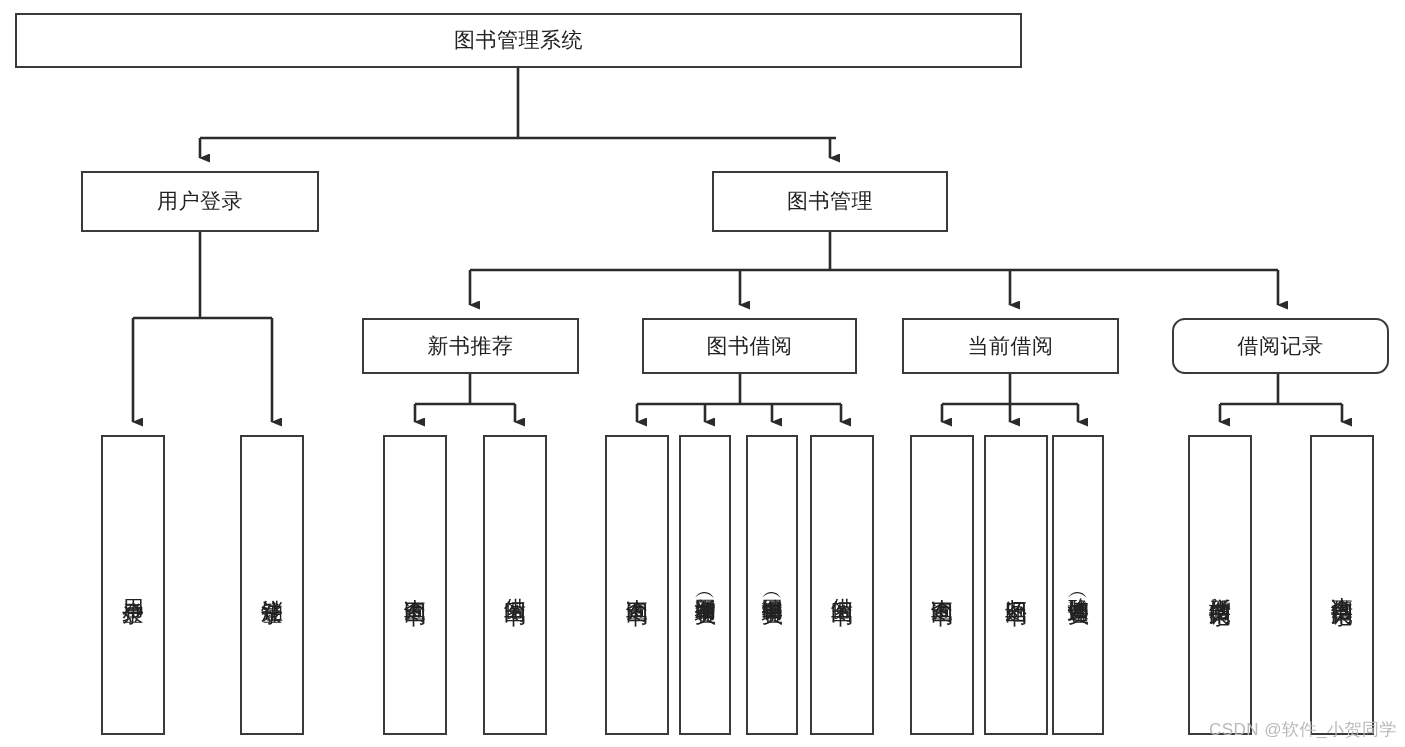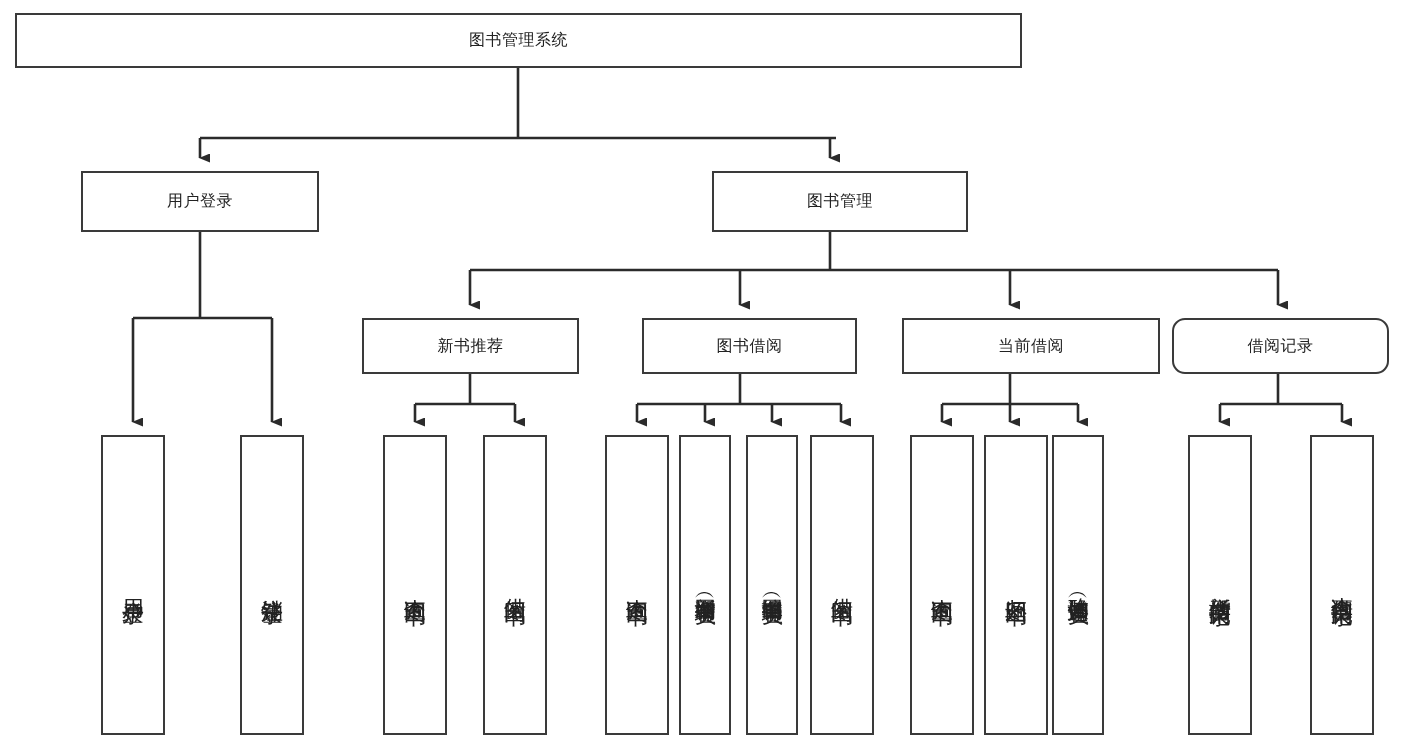--- a/index.html
+++ b/index.html
@@ -31,21 +31,21 @@
     position: absolute;
     box-sizing: border-box;
     background: #ffffff;
     border: 2px solid #3a3a3a;
     display: flex;
     align-items: center;
     justify-content: center;
     overflow: hidden;
   }
   .node .label {
-    font-size: 16px;
+    font-size: 21px;
     color: #222222;
     line-height: 1.18;
     letter-spacing: 0.5px;
     white-space: nowrap;
   }
   .node.vertical {
     align-items: center;
     justify-content: center;
   }
   .node.vertical .label {
@@ -125,31 +125,31 @@
     </g>
   </svg>
 
   <div class="node" style="left: 15px; top: 13px; width: 1007px; height: 55px;">
     <span class="label">图书管理系统</span>
   </div>
 
   <div class="node" style="left: 81px; top: 171px; width: 238px; height: 61px;">
     <span class="label">用户登录</span>
   </div>
-  <div class="node" style="left: 712px; top: 171px; width: 256px; height: 61px;">
+  <div class="node" style="left: 712px; top: 171px; width: 236px; height: 61px;">
     <span class="label">图书管理</span>
   </div>
 
   <div class="node" style="left: 362px; top: 318px; width: 217px; height: 56px;">
     <span class="label">新书推荐</span>
   </div>
   <div class="node" style="left: 633px; top: 318px; width: 215px; height: 56px; margin-left: 9px;">
     <span class="label">图书借阅</span>
   </div>
-  <div class="node" style="left: 902px; top: 318px; width: 258px; height: 56px;">
+  <div class="node" style="left: 902px; top: 318px; width: 217px; height: 56px;">
     <span class="label">当前借阅</span>
   </div>
   <div class="node" style="left: 1172px; top: 318px; width: 217px; height: 56px; border-radius: 13px;">
     <span class="label">借阅记录</span>
   </div>
 
   <div class="node vertical" style="left: 101px; top: 435px; width: 64px; height: 300px;">
     <span class="label">用户登录</span>
   </div>
   <div class="node vertical" style="left: 240px; top: 435px; width: 64px; height: 300px;">
@@ -182,13 +182,14 @@
   <div class="node vertical tall" style="left: 1052px; top: 435px; width: 52px; height: 300px;">
     <span class="label">确认归还（管理员）</span>
   </div>
   <div class="node vertical" style="left: 1188px; top: 435px; width: 64px; height: 300px;">
     <span class="label">新增借阅记录</span>
   </div>
   <div class="node vertical" style="left: 1310px; top: 435px; width: 64px; height: 300px;">
     <span class="label">查询借阅记录</span>
   </div>
 
+  <div class="watermark">CSDN @软件_小贺同学</div>
 </div>
 
 </body></html>

